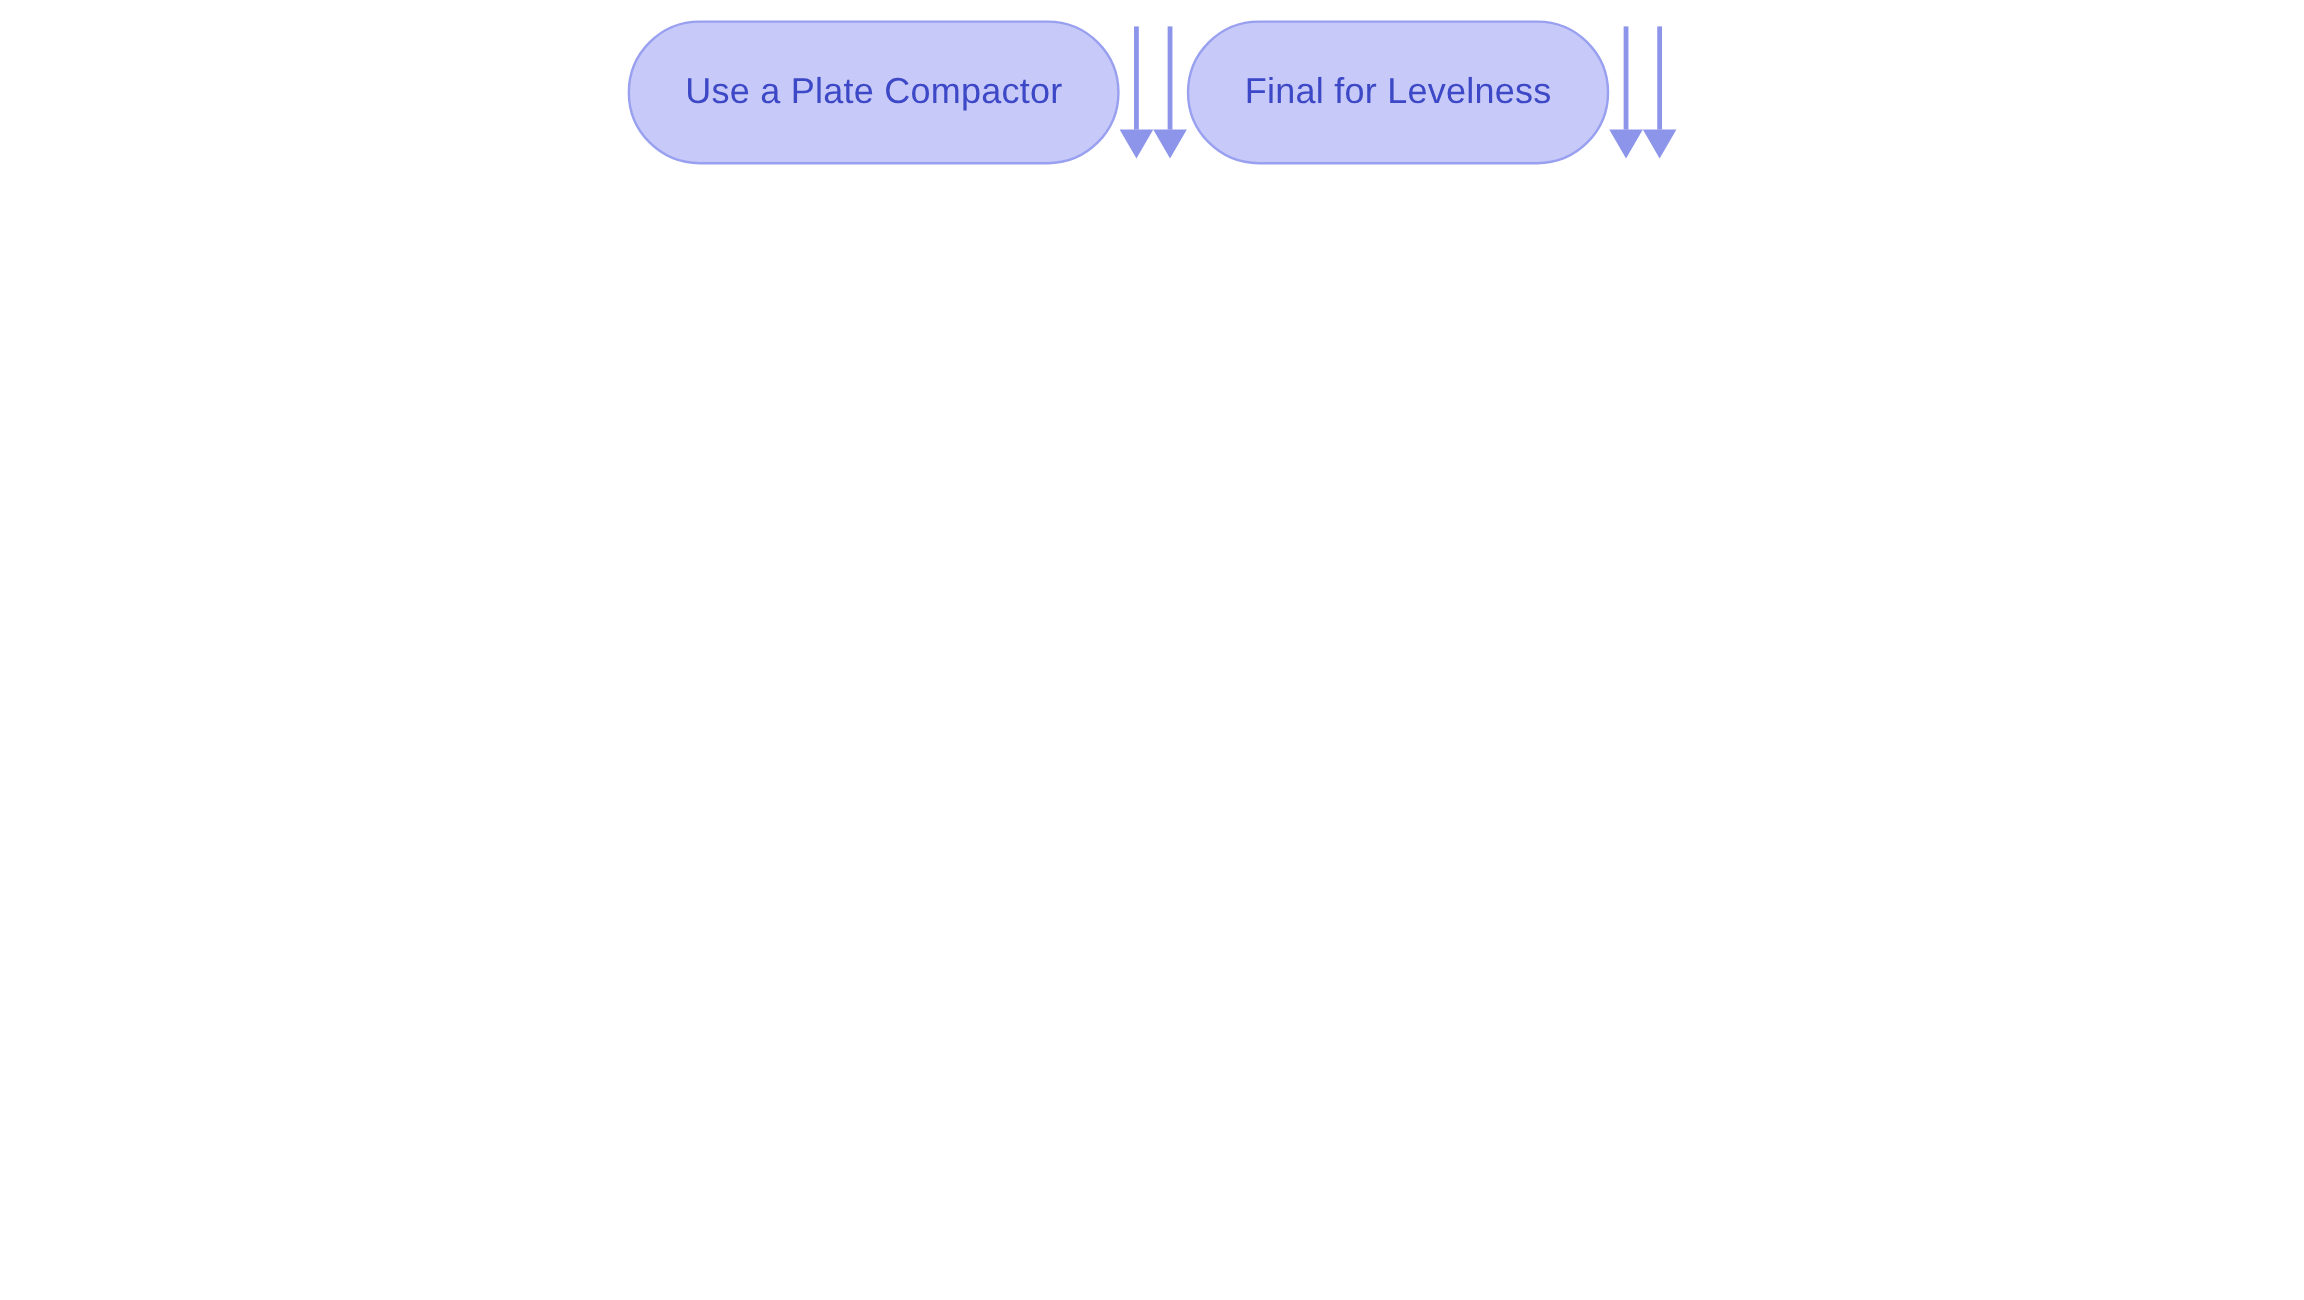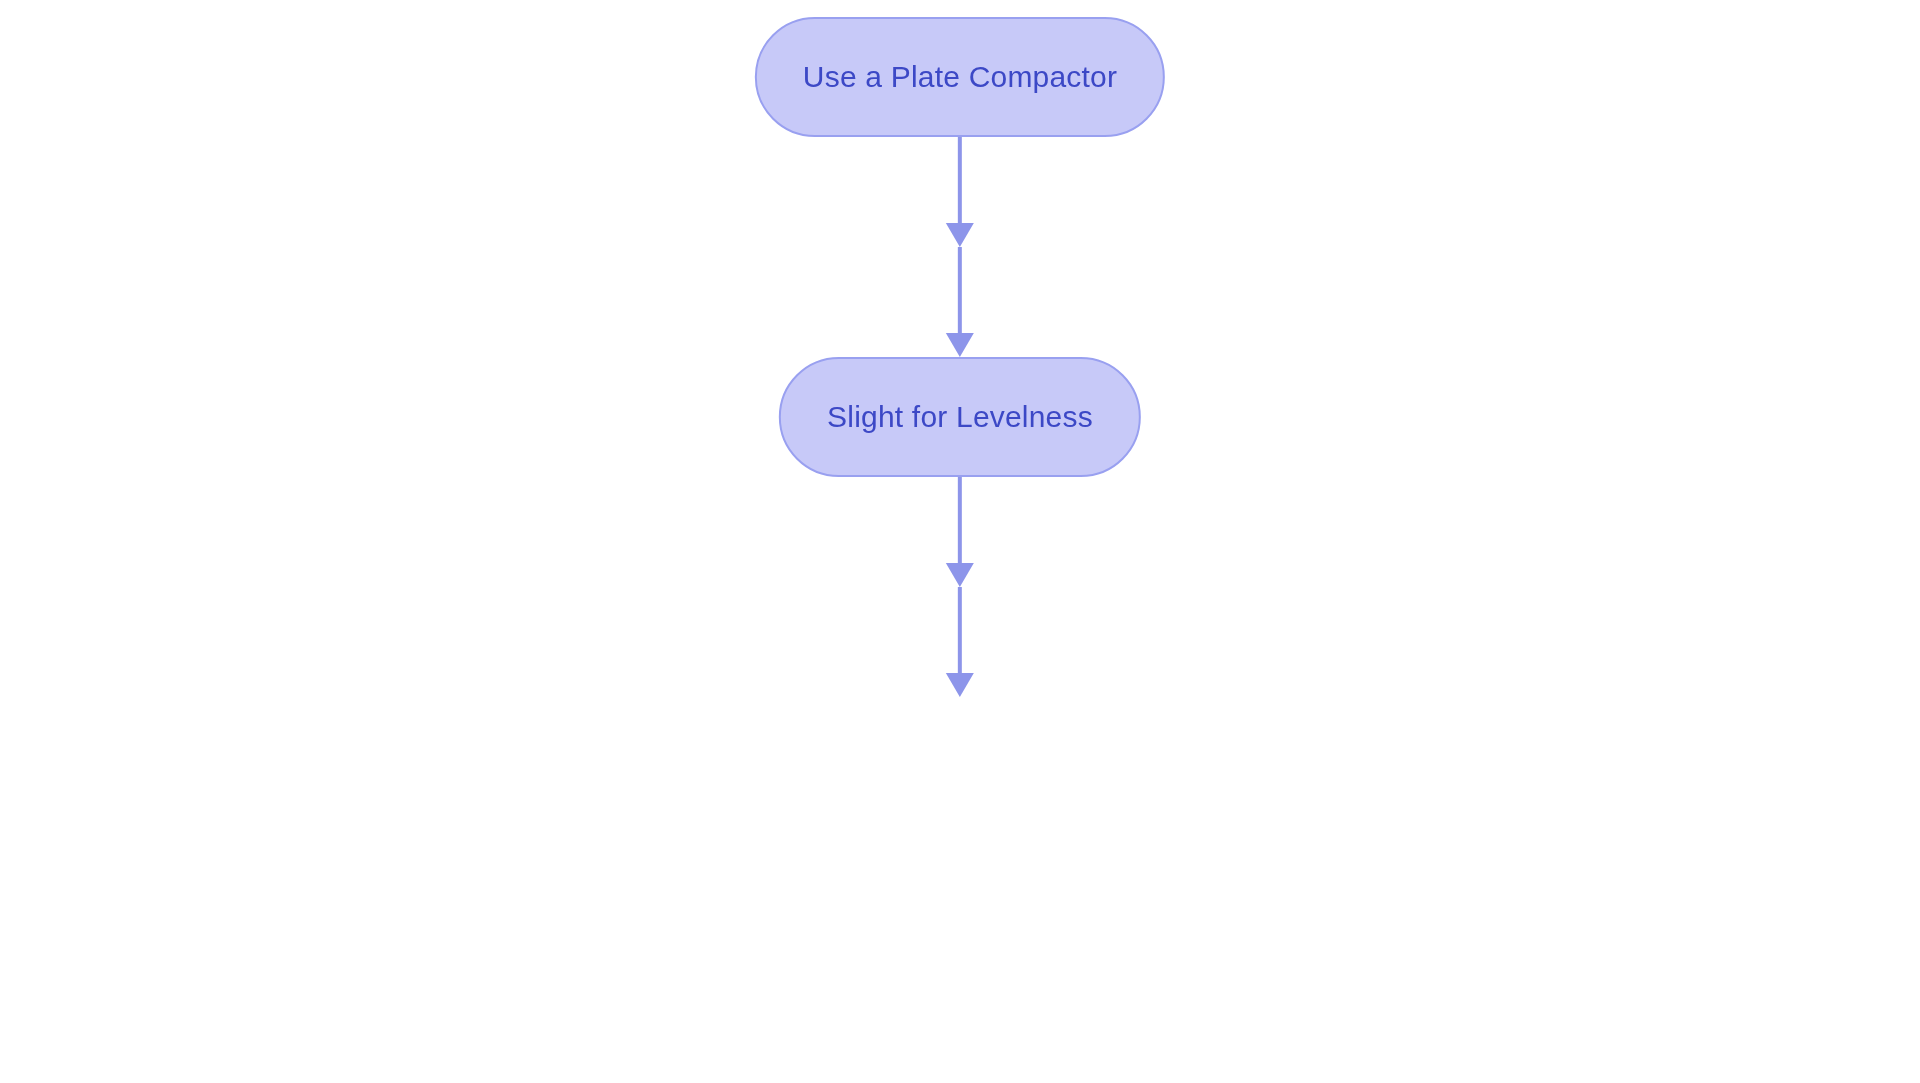--- a/index.html
+++ b/index.html
@@ -21,21 +21,21 @@
     position: relative;
     width: 1920px;
     height: 1083px;
   }
   .flow {
     position: absolute;
     left: 50%;
     top: 17px;
     transform: translateX(-50%);
     display: flex;
-    flex-direction: column;
+    flex-direction: row;
     align-items: center;
   }
   .node {
     height: 120px;
     padding: 0 46px;
     border-radius: 60px;
     background: var(--node-fill);
     border: 2px solid var(--node-border);
     display: flex;
     align-items: center;
@@ -83,21 +83,21 @@
       <div class="arrow-head"></div>
     </div>
 
 
     <div class="arrow">
       <div class="arrow-line"></div>
       <div class="arrow-head"></div>
     </div>
 
     <div class="node">
-      <span class="node-label">Slight for Levelness</span>
+      <span class="node-label">Final for Levelness</span>
     </div>
 
     <div class="arrow">
       <div class="arrow-line"></div>
       <div class="arrow-head"></div>
     </div>
 
 
     <div class="arrow">
       <div class="arrow-line"></div>

